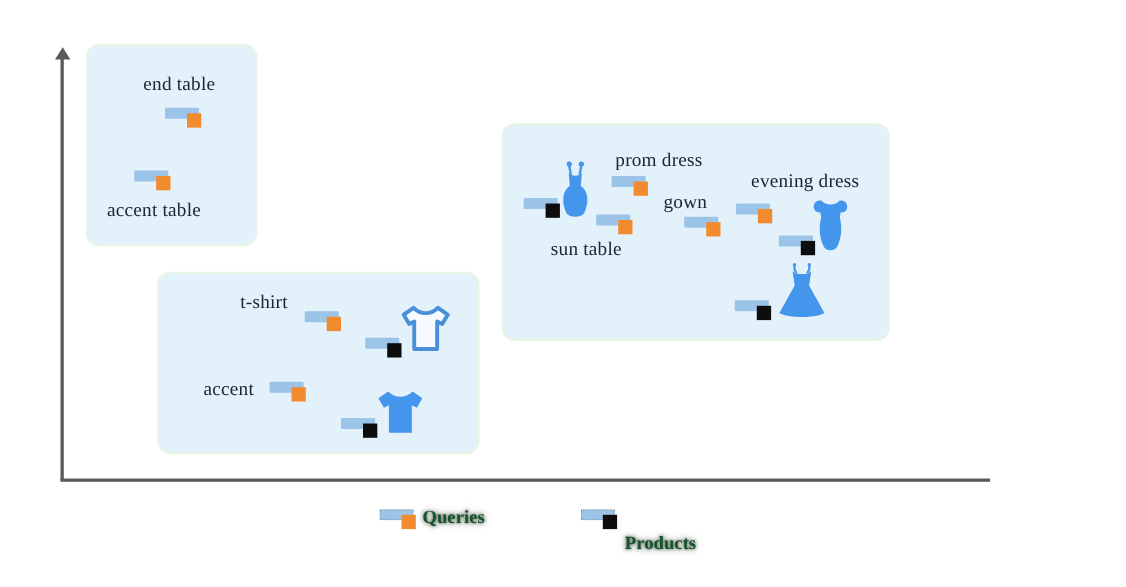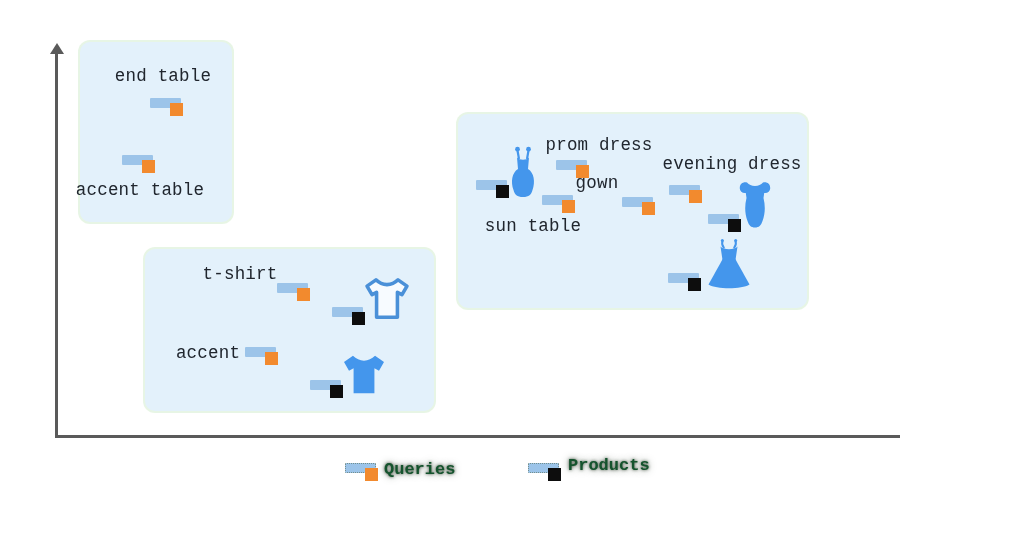--- a/index.html
+++ b/index.html
@@ -1,18 +1,18 @@
 <!DOCTYPE html>
 <html style="--cluster-bg: #e3f1fb; --bar: #9cc4e9; --query: #f28a2e; --product: #0d0d0d; --axis: #5a5a5a; --text: #20262e; --icon-blue: #4496ec; --icon-outline-stroke: #4a90d8; --icon-outline-fill: #f7fbff;"><head>
 <meta charset="utf-8">
 <style>
   html,body{margin:0;padding:0;background:#ffffff;}
   .stage{
     position:relative;width:900px;height:534px;background:#ffffff;
-    font-family:Liberation Mono, monospace;overflow:hidden;
+    font-family:Liberation Serif, serif;overflow:hidden;
   }
   
   .axis{position:absolute;background:var(--axis,#5a5a5a);}
   .axis-y{left:55px;top:52px;width:3px;height:385px;}
   .axis-x{left:55px;top:435px;width:854px;height:3px;}
   .arrow-up{
     position:absolute;left:50px;top:43px;width:0;height:0;
     border-left:7px solid transparent;border-right:7px solid transparent;
     border-bottom:11px solid var(--axis,#5a5a5a);
   }
@@ -104,21 +104,21 @@
         </svg>
       </div>
       <div class="icon" style="left: 337px; top: 350px; width: 54px; height: 50px;">
         <svg viewBox="0 0 24 24">
           <path class="ic-fill" d="M6.7 2.8 C8.2 4.3 10 5.1 12 5.1 C14 5.1 15.8 4.3 17.3 2.8 L21.6 5.8 L19.2 9.9 L17 8.8 L17 20.8 L7 20.8 L7 8.8 L4.8 9.9 L2.4 5.8 Z"></path>
         </svg>
       </div>
       <div class="cluster" style="left: 458px; top: 114px; width: 349px; height: 194px;"></div>
       <span class="dlabel" style="left: 599px; top: 135px;">prom dress</span>
       <span class="dlabel" style="left: 533px; top: 216px;">sun table</span>
-      <span class="dlabel" style="left: 597px; top: 173px;">gown</span>
+      <span class="dlabel" style="left: 623px; top: 173px;">gown</span>
       <span class="dlabel" style="left: 732px; top: 154px;">evening dress</span>
       <div class="marker product" style="left: 476px; top: 180px;">
         <span class="bar"></span>
         <span class="dot"></span>
       </div>
       <div class="marker query" style="left: 556px; top: 160px;">
         <span class="bar"></span>
         <span class="dot"></span>
       </div>
       <div class="marker query" style="left: 542px; top: 195px;">
@@ -167,15 +167,15 @@
   <div id="legend-layer">
       <div class="marker query legend-marker" style="left: 345px; top: 463px;">
         <span class="bar"></span>
         <span class="dot"></span>
       </div>
       <span class="legend-label" style="left: 384px; top: 460px; position: absolute;">Queries</span>
       <div class="marker product legend-marker" style="left: 528px; top: 463px;">
         <span class="bar"></span>
         <span class="dot"></span>
       </div>
-      <span class="legend-label" style="left: 568px; top: 456px; position: absolute; text-align: center;">Products</span>
+      <span class="legend-label" style="left: 568px; top: 484px; position: absolute; text-align: center;">Products</span>
     </div>
 </div>
 
 </body></html>

